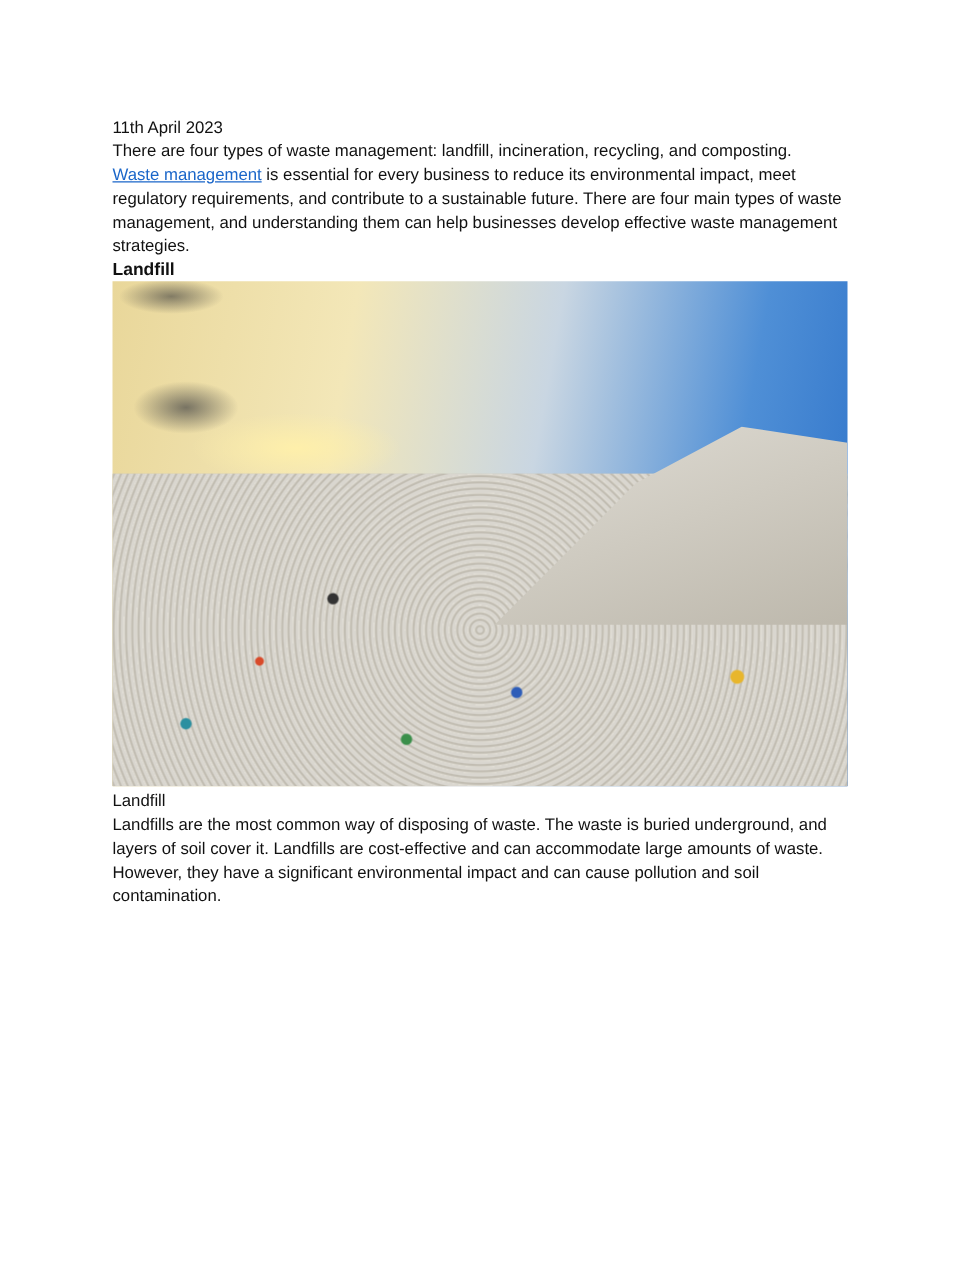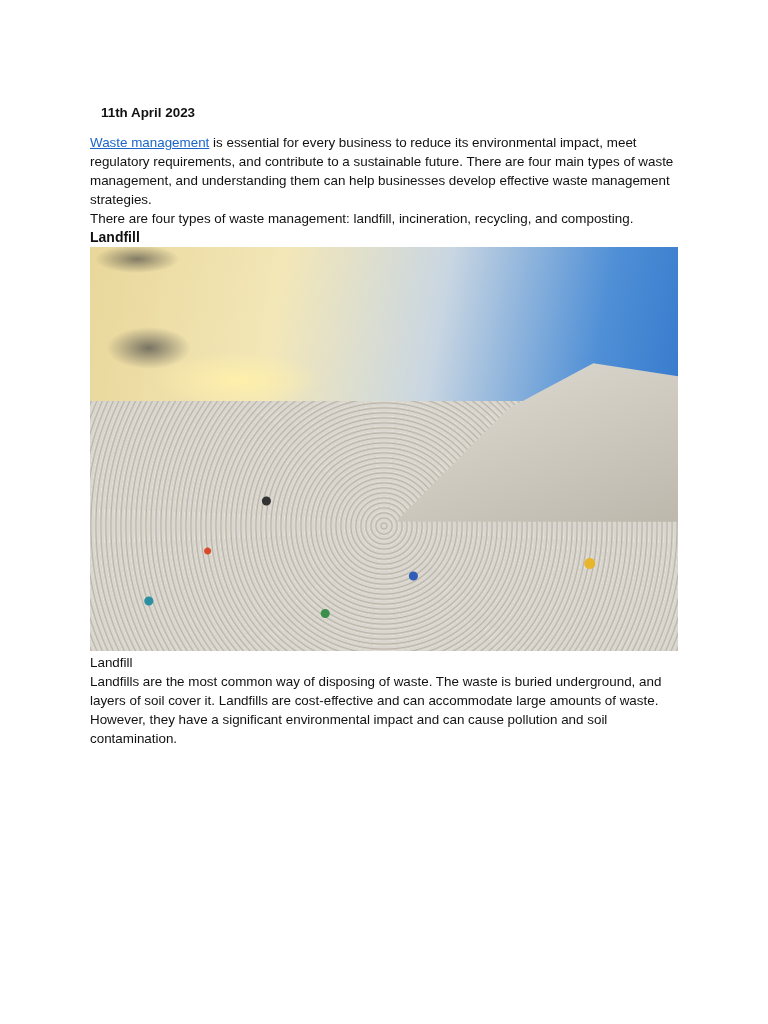--- a/index.html
+++ b/index.html
@@ -1,20 +1,20 @@
 <!DOCTYPE html>
 <html><head>
 <meta charset="utf-8">
 <style>
   html, body { margin: 0; padding: 0; background: #ffffff; }
   body { width: 768px; height: 1024px; position: relative; overflow: hidden;
          font-family: "Liberation Sans", "DejaVu Sans", sans-serif; color: #111; }
   .page { position: absolute; left: 90px; top: 92px; width: 590px; font-size: 13.4px; line-height: 19px; }
   .title { font-weight: bold; font-size: 14px; margin: 0; line-height: 20px; }
-  .date { margin: 11px; font-weight: bold; }
+  .date { margin: 0; }
   p { margin: 0; }
   .link { color: #1a66c9; text-decoration: underline; cursor: pointer; }
   .h2 { font-weight: bold; font-size: 14px; margin: 0; line-height: 18px; }
   .photo { display: block; width: 588px; height: 404px; margin: 1px 0 2px 0; position: relative; overflow: hidden;
     background:
       radial-gradient(ellipse 120px 40px at 25% 33%, rgba(255,240,170,0.95), rgba(255,230,140,0) 70%),
       radial-gradient(ellipse 60px 30px at 10% 25%, rgba(70,70,70,0.7), rgba(70,70,70,0) 70%),
       radial-gradient(ellipse 60px 20px at 8% 3%, rgba(60,60,60,0.6), rgba(60,60,60,0) 70%),
       linear-gradient(100deg, #e9d79a 0%, #f3e7b8 30%, #c9d6e2 55%, #4f8fd6 80%, #2d72c9 100%);
   }
@@ -39,22 +39,22 @@
   }
   .photo .haze { position: absolute; left: 0; right: 0; top: 38%; height: 6%;
     background: linear-gradient(180deg, rgba(240,220,150,0.0), rgba(120,115,95,0.6)); }
   .caption { margin: 0; }
 </style>
 </head>
 <body>
 
 <div class="page">
   <p class="date">11th April 2023</p>
+  <p>There are four types of waste management: landfill, incineration, recycling, and composting.</p>
   <p><a class="link">Waste management</a><span> is essential for every business to reduce its environmental impact, meet regulatory requirements, and contribute to a sustainable future. There are four main types of waste management, and understanding them can help businesses develop effective waste management strategies.</span></p>
-  <p>There are four types of waste management: landfill, incineration, recycling, and composting.</p>
 
   <h2 class="h2">Landfill</h2>
   <div class="photo" title="Large landfill of plastic waste under a sunset sky">
     <div class="haze"></div>
     <div class="ground"></div>
     <div class="mound"></div>
   </div>
   <p class="caption">Landfill</p>
   <p>Landfills are the most common way of disposing of waste. The waste is buried underground, and layers of soil cover it. Landfills are cost-effective and can accommodate large amounts of waste. However, they have a significant environmental impact and can cause pollution and soil contamination.</p>
 

